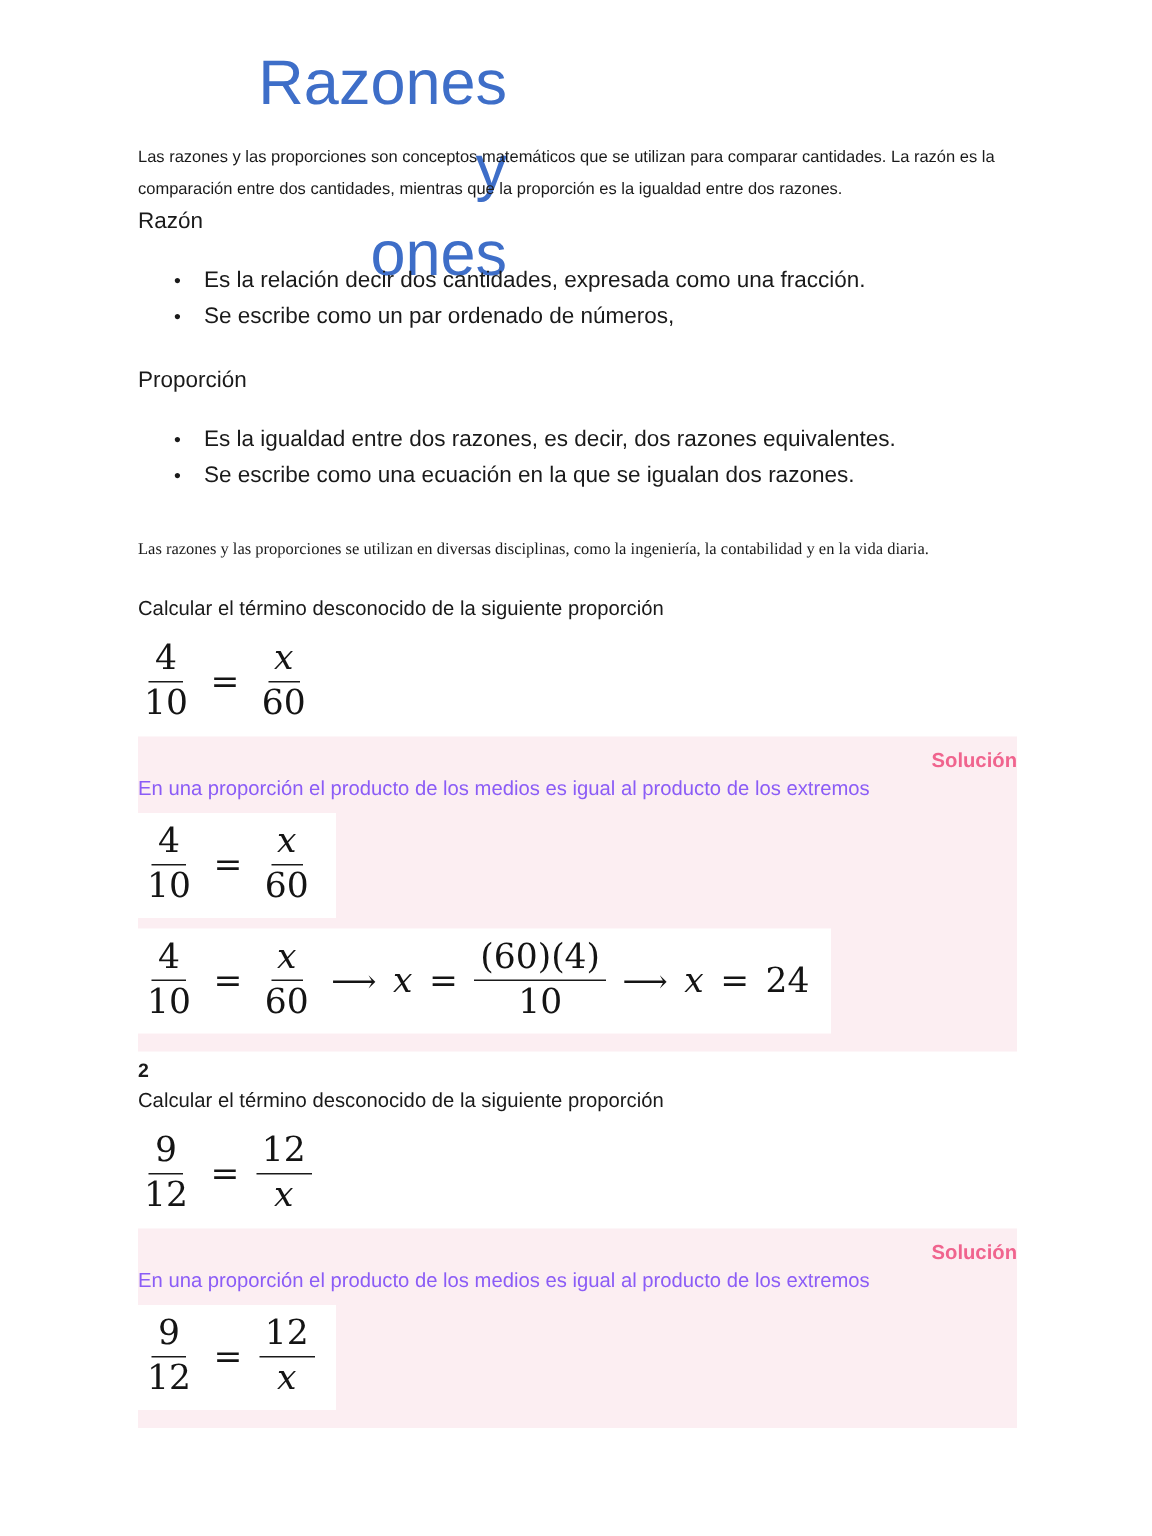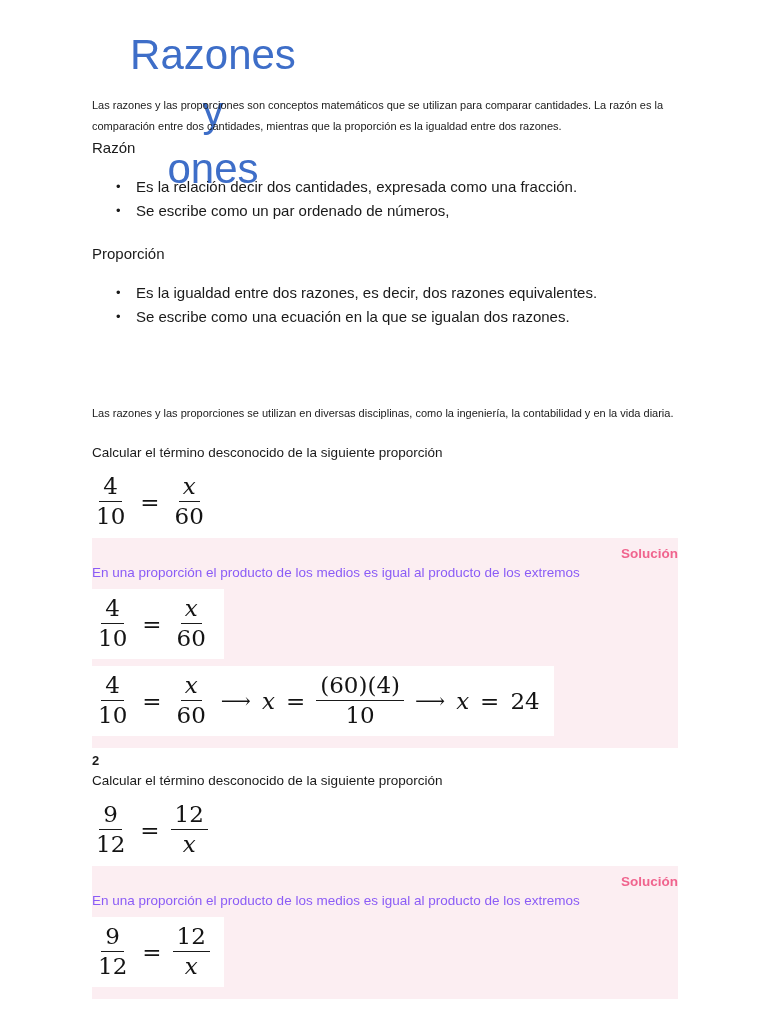--- a/index.html
+++ b/index.html
@@ -5,31 +5,31 @@
   * { margin:0; padding:0; box-sizing:border-box; }
   html, body { background:#e9e9e9; }
   .page {
     position:relative; width:768px; height:1024px; margin:0 auto;
     background:#ffffff; font-family:"Liberation Sans", sans-serif;
     color:#1a1a1a; overflow:hidden;
   }
   
   .doc-title {
     position:absolute; left:88px; top:26px; width:250px;
-    text-align:center; font-size:42px; line-height:57px;
+    text-align:right; font-size:42px; line-height:57px;
     color:#3e6ec8; z-index:0; font-weight:400;
   }
   .content { position:relative; z-index:1; padding:95px 90px 0 92px; }
   .body-text { font-size:11px; line-height:21px; }
   .razon-label { font-size:15px; line-height:21px; }
   .bullets { margin-top:18px; }
   .bullet { display:flex; font-size:15px; line-height:21px; margin-bottom:3px; }
   .bullet .dot { flex:0 0 20px; width:20px; margin-left:24px; font-size:13px; line-height:21px; }
   .heading { font-size:15px; line-height:21px; margin-top:22px; }
-  .usage { margin-top:76px; }
+  .usage { margin-top:29px;font-family:Liberation Serif, serif; }
   .prompt { font-size:13.5px; line-height:18px; margin-top:20px; }
   .ex-number { font-weight:bold; font-size:13px; line-height:16px; margin-top:5px; }
 
   
   .equation {
     display:flex; align-items:center;
     font-family:"DejaVu Serif", serif; font-size:23px; color:#141414;
   }
   .equation > * { margin-right:11px; }
   .equation > *:last-child { margin-right:0; }

